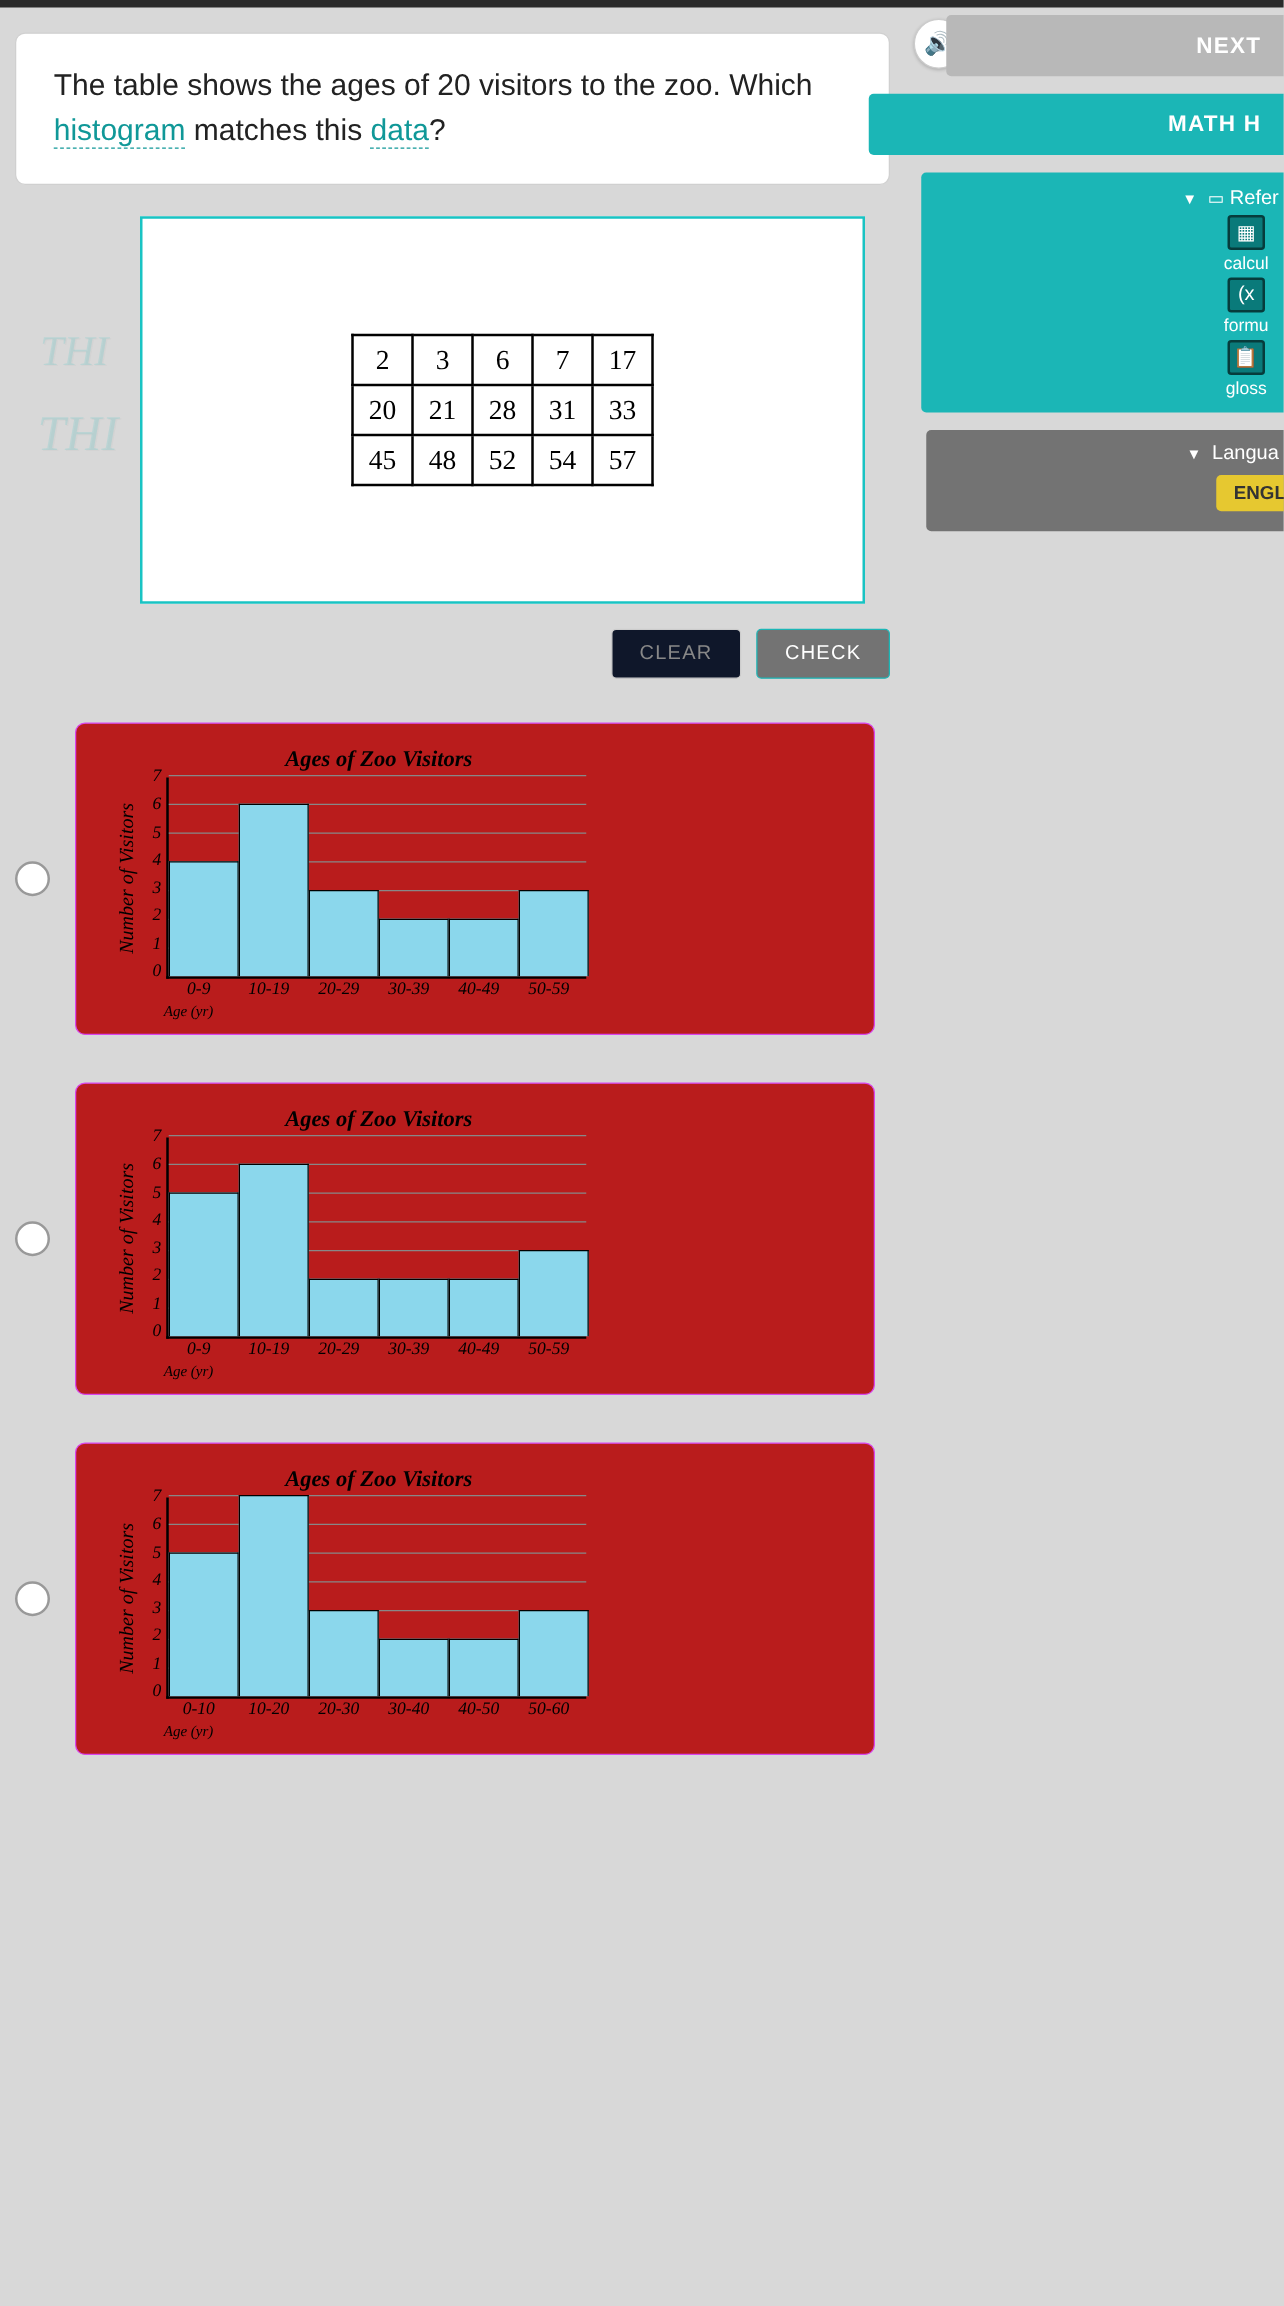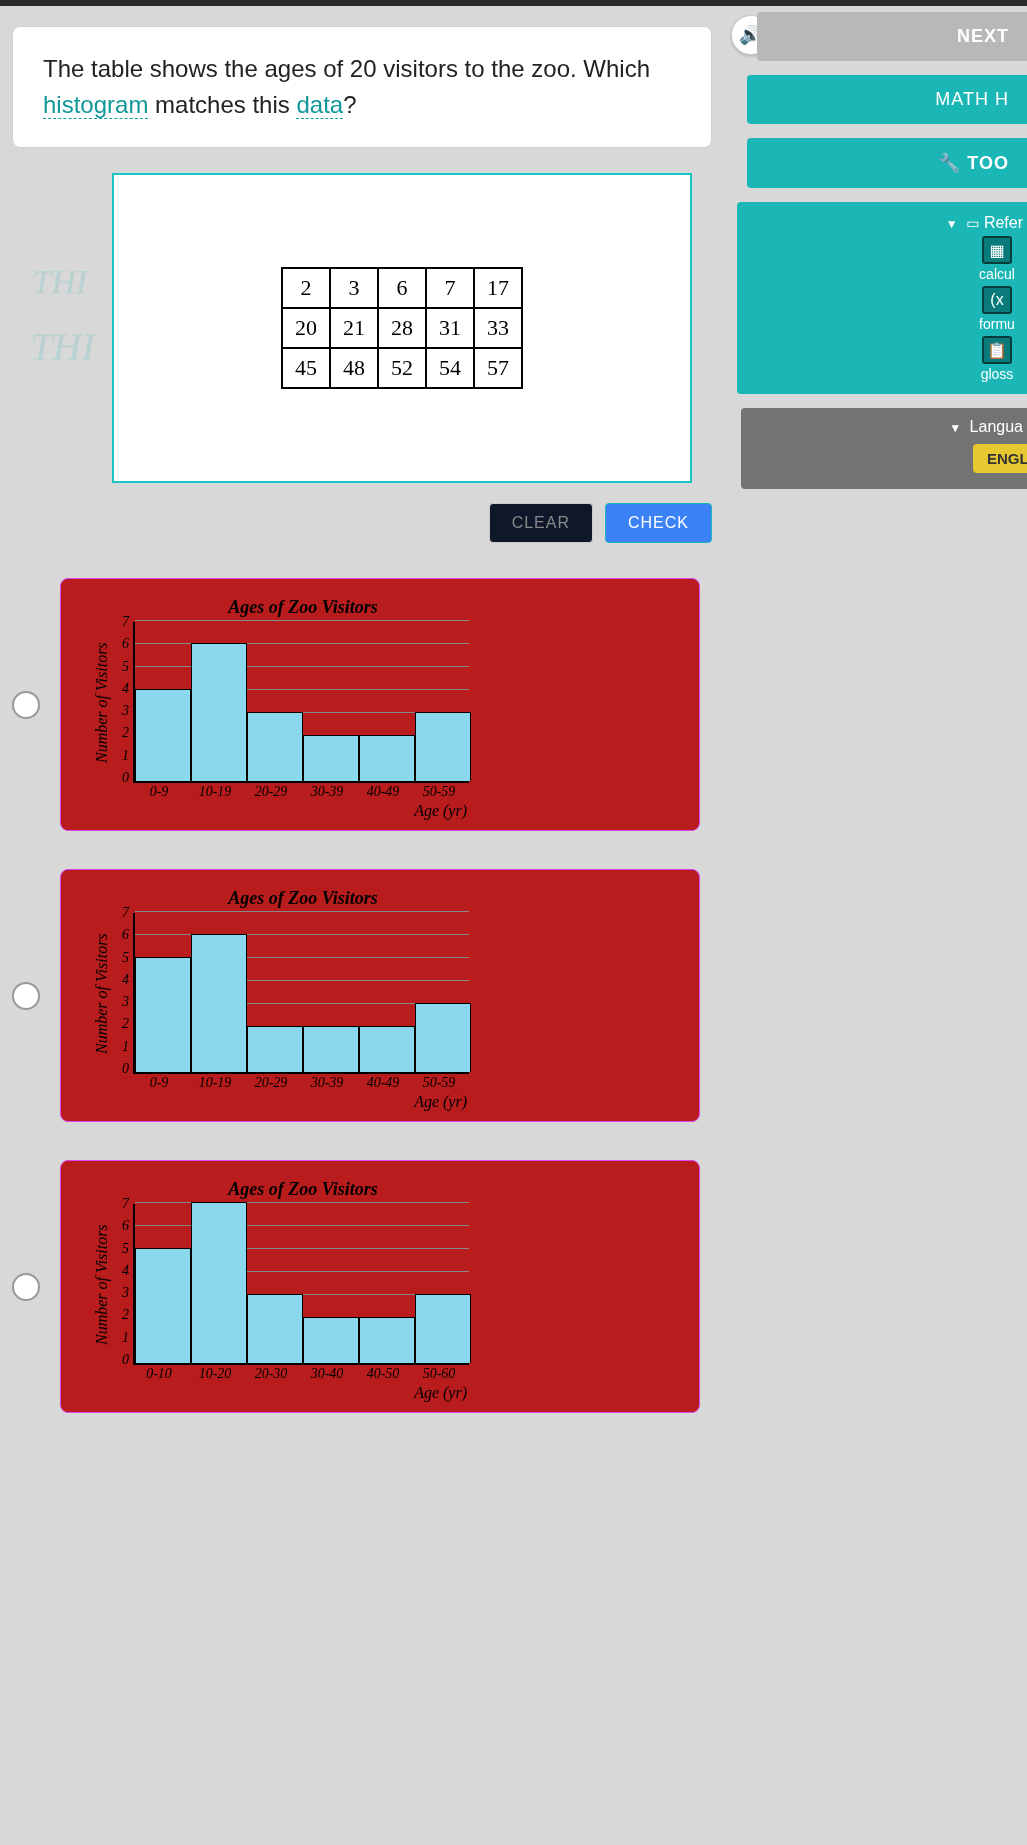--- a/index.html
+++ b/index.html
@@ -102,21 +102,21 @@
     letter-spacing: 1px;
     border-radius: 4px;
     cursor: pointer;
     border: 1px solid #ccc;
   }
   .btn-clear {
     background: #0f172a;
     color: #888;
   }
   .btn-check {
-    background: #3b82f6;
+    background: #737373;
     color: #fff;
     border-color: #1bb6b6;
   }
 
   .answer-row {
     display: flex;
     align-items: center;
     gap: 20px;
     margin-bottom: 38px;
   }
@@ -207,23 +207,23 @@
     display: flex;
     margin-left: 0px;
   }
   .xticks span {
     width: 56px;
     text-align: center;
     font-family: 'Times New Roman', serif;
     font-size: 14px;
   }
   .xlabel {
-    text-align: right;
-    font-family: 'Times New Roman', serif;
-    font-size: 16px;
+    text-align: left;
+    font-family: 'Times New Roman', serif;
+    font-size: 12px;
     margin-top: 2px;
     width: 336px;
   }
   .x-area { margin-left: 38px; }
 
   
   .sidebar {
     position: absolute;
     top: 12px;
     right: 0;
@@ -237,21 +237,21 @@
     color: #fff;
     padding: 14px 18px;
     font-size: 18px;
     letter-spacing: 1px;
     border-radius: 4px 0 0 4px;
     min-width: 96px;
     text-align: center;
     cursor: pointer;
   }
   .btn-next { background: #b8b8b8; color: #fff; width: 270px; padding: 14px 18px; text-align:right; font-weight:bold;}
-  .btn-math { background: #1bb6b6; width: 280px; text-align:right; font-weight:normal;padding-left:40px;}
+  .btn-math { background: #1bb6b6; width: 332px; text-align:right; font-weight:bold;padding-left:40px;}
   .btn-tools { background: #1bb6b6; width: 280px; text-align:right; font-weight:bold;}
   .panel-ref {
     background: #1bb6b6;
     width: 290px;
     border-radius: 4px 0 0 4px;
     color: #fff;
     padding: 8px 0 12px 0;
   }
   .panel-ref-head {
     padding: 4px 12px;
@@ -504,24 +504,20 @@
           </div>
         </div>
       </div>
     </div>
 
 </div>
 
 <div class="sidebar">
   <div class="side-btn btn-next">NEXT</div>
   <div class="side-btn btn-math">MATH H</div>
-  <div class="side-btn btn-tools">
-    <span>🔧</span>
-    <span>TOO</span>
-  </div>
   <div class="panel-ref">
     <div class="panel-ref-head" style="text-align:right;padding-right:4px;">
       <span class="tri">▼</span>
       <span style="font-size:14px;">▭</span>
       <span>Refer</span>
     </div>
     <div class="ref-items" id="ref-items">
         <div class="ref-item">
           <div class="ref-icon">▦</div>
           <div>calcul</div>

